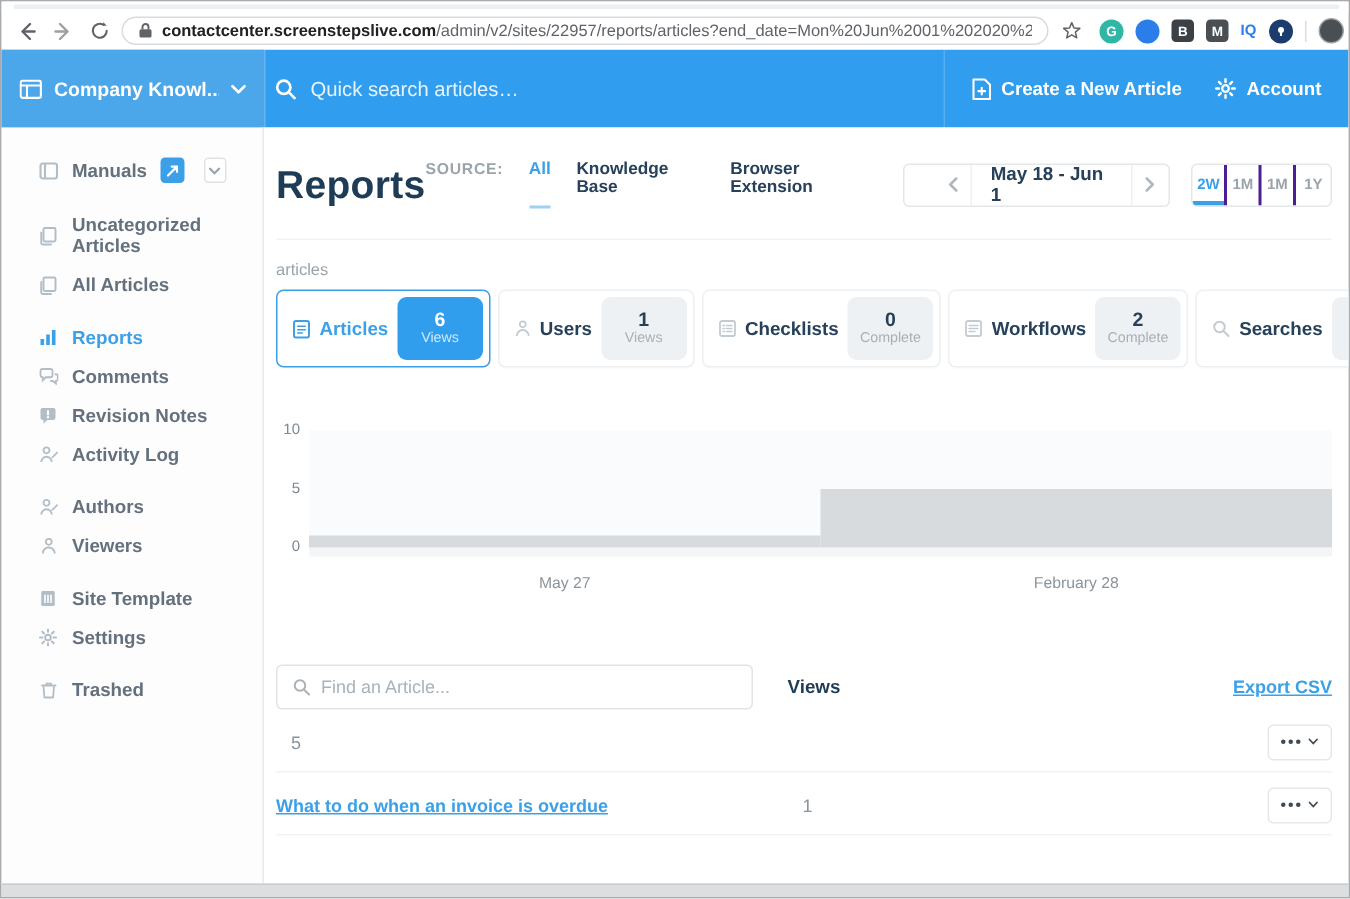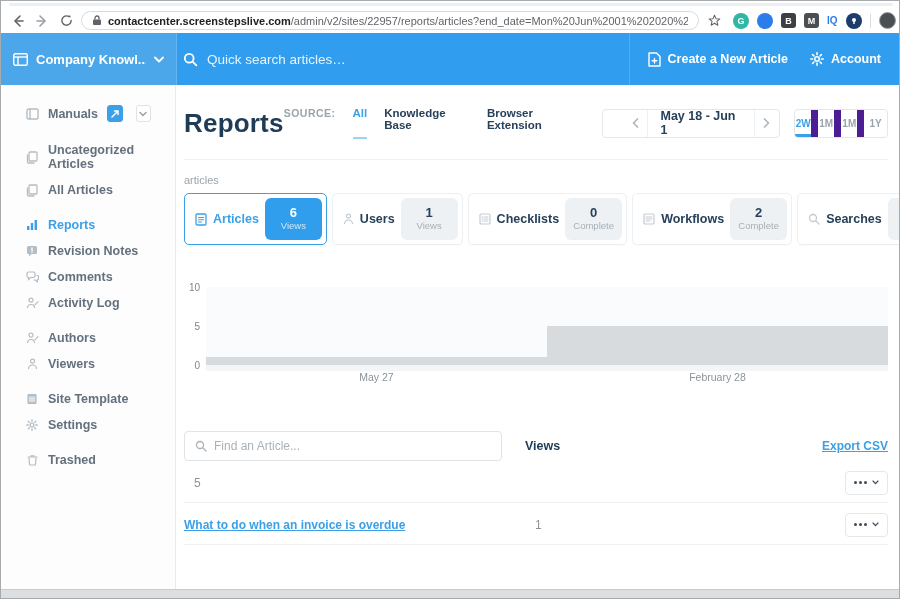--- a/index.html
+++ b/index.html
@@ -56,21 +56,21 @@
   .src-group { display:flex; gap:17px; margin-left:auto; margin-right:18px; }
   .src-label { font-size:10.5px; color:#9aa4ab; letter-spacing:0.5px; font-weight:700; }
   .src-opt { font-size:11.5px; font-weight:700; color:#27415a; text-decoration:none; cursor:pointer; }
   .src-opt.active { color:#3ba0e8; border-bottom:2px solid #9ed2f4; padding-bottom:18px; }
   .date-nav { display:flex; align-items:stretch; border:1px solid #e3e7ea; border-radius:4px; height:29px; margin-right:14px;padding-left:20px; }
   .date-nav .dn-btn { width:26px; display:flex; align-items:center; justify-content:center; color:#aeb7be; cursor:pointer; }
   .date-nav .dn-label { padding:0 12px; display:flex; align-items:center; font-size:12.5px; font-weight:700; color:#27415a;
                         border-left:1px solid #eef1f3; border-right:1px solid #eef1f3; }
   .range-group { display:flex; border:1px solid #e3e7ea; border-radius:4px; height:29px; overflow:hidden; }
   .rg-btn { width:24px; display:flex; align-items:center; justify-content:center; font-size:10px; font-weight:700;
-            color:#9aa4ab; cursor:pointer; border-right:7px solid #4c1d95; position:relative; }
+            color:#9aa4ab; cursor:pointer; border-right:2px solid #4c1d95; position:relative; }
   .rg-btn:last-child { border-right:none; }
   .rg-btn.active { color:#3ba0e8; }
   .rg-btn.active::after { content:""; position:absolute; left:0; right:0; bottom:0; height:3px; background:#3ba0e8; }
 
   
   .section-label { font-size:11px; color:#9aa4ab; margin:14px 0 7px 0; }
   .cards { display:flex; gap:5px; }
   .card { flex:1; height:52px; background:#fff; border:1px solid #edf0f2; border-radius:5px;
           display:flex; align-items:center; padding:0 4px 0 10px; gap:6px; cursor:pointer;
           box-shadow:0 1px 1px rgba(0,0,0,0.02); }
@@ -88,21 +88,21 @@
   .badge.blue .b-unit { color:#cfe9fb; }
 
   
   .chart-wrap { margin-top:42px; }
   .chart-row { display:flex; }
   .y-axis { width:22px; position:relative; height:78px; flex:0 0 auto; }
   .y-axis span { position:absolute; right:6px; transform:translateY(50%); font-size:10px; color:#7d8790; }
   .plot { flex:1; height:78px; background:#fafbfc; display:flex; align-items:flex-end; }
   .plot .bar { flex:1; }
   .base-strip { margin-left:22px; height:6px; background:#f3f5f6; }
-  .x-labels { display:flex; margin-left:22px; }
+  .x-labels { display:flex; margin-left:22px; margin-top:12px; }
   .x-labels span { flex:1; text-align:center; font-size:10.5px; color:#8a949c; }
 
   
   .tbl-head { display:flex; align-items:center; margin-top:48px; }
   .find-box { width:318px; height:30px; border:1px solid #e0e4e7; border-radius:4px; display:flex; align-items:center;
               gap:7px; padding:0 10px; color:#aab3ba; }
   .find-box input { border:none; outline:none; flex:1; font-size:12px; color:#3c4650; font-family:inherit; background:transparent; }
   .find-box input::placeholder { color:#a9b2b9; }
   .views-head { font-size:12.5px; font-weight:700; color:#1e3c55; margin-left:23px; flex:1; }
   .export-link { font-size:12px; font-weight:700; color:#3ba0e8; text-decoration:underline; cursor:pointer; }
@@ -284,37 +284,37 @@
             <svg width="12" height="12" viewBox="0 0 12 12">
               <rect x="1" y="7" width="2.4" height="4" fill="currentColor"></rect>
               <rect x="4.8" y="4" width="2.4" height="7" fill="currentColor"></rect>
               <rect x="8.6" y="1" width="2.4" height="10" fill="currentColor"></rect>
             </svg>
           </span>
         <span>Reports</span>
       </div>
       <div class="s-item">
         <span class="s-ic">
+            <svg width="13" height="12" viewBox="0 0 13 12">
+              <path d="M1 2.5 a1.5 1.5 0 0 1 1.5 -1.5 h5 a1.5 1.5 0 0 1 1.5 1.5 v2.5 a1.5 1.5 0 0 1 -1.5 1.5 h-3 L2.5 8.5 V6.5 A1.5 1.5 0 0 1 1 5 Z" stroke="currentColor" stroke-width="1.2" fill="none"></path>
+              <path d="M10.5 4.5 h0.8 a1.2 1.2 0 0 1 1.2 1.2 v2 a1.2 1.2 0 0 1 -1.2 1.2 v1.8 L9.2 9 H7.5" stroke="currentColor" stroke-width="1.2" fill="none"></path>
+            </svg>
+          </span>
+        <span>Comments</span>
+      </div>
+      <div class="s-item">
+        <span class="s-ic">
             <svg width="12" height="12" viewBox="0 0 12 12">
               <rect x="1" y="1" width="10" height="8" rx="1.5" fill="currentColor"></rect>
               <path d="M6 3 V5.4" stroke="#fff" stroke-width="1.4" stroke-linecap="round"></path>
               <circle cx="6" cy="7.1" r="0.8" fill="#fff"></circle>
               <path d="M3 9 L3 11.5 L5.5 9" fill="currentColor"></path>
             </svg>
           </span>
         <span>Revision Notes</span>
-      </div>
-      <div class="s-item">
-        <span class="s-ic">
-            <svg width="13" height="12" viewBox="0 0 13 12">
-              <path d="M1 2.5 a1.5 1.5 0 0 1 1.5 -1.5 h5 a1.5 1.5 0 0 1 1.5 1.5 v2.5 a1.5 1.5 0 0 1 -1.5 1.5 h-3 L2.5 8.5 V6.5 A1.5 1.5 0 0 1 1 5 Z" stroke="currentColor" stroke-width="1.2" fill="none"></path>
-              <path d="M10.5 4.5 h0.8 a1.2 1.2 0 0 1 1.2 1.2 v2 a1.2 1.2 0 0 1 -1.2 1.2 v1.8 L9.2 9 H7.5" stroke="currentColor" stroke-width="1.2" fill="none"></path>
-            </svg>
-          </span>
-        <span>Comments</span>
       </div>
       <div class="s-item">
         <span class="s-ic">
             <svg width="13" height="12" viewBox="0 0 13 12">
               <circle cx="5" cy="3.2" r="2" stroke="currentColor" stroke-width="1.2" fill="none"></circle>
               <path d="M1.5 11 a3.5 3.5 0 0 1 7 0" stroke="currentColor" stroke-width="1.2" fill="none"></path>
               <path d="M8.5 7.5 L12 4 L12.8 4.8 L9.3 8.3 L8.2 8.6 Z" fill="currentColor"></path>
             </svg>
           </span>
         <span>Activity Log</span>

